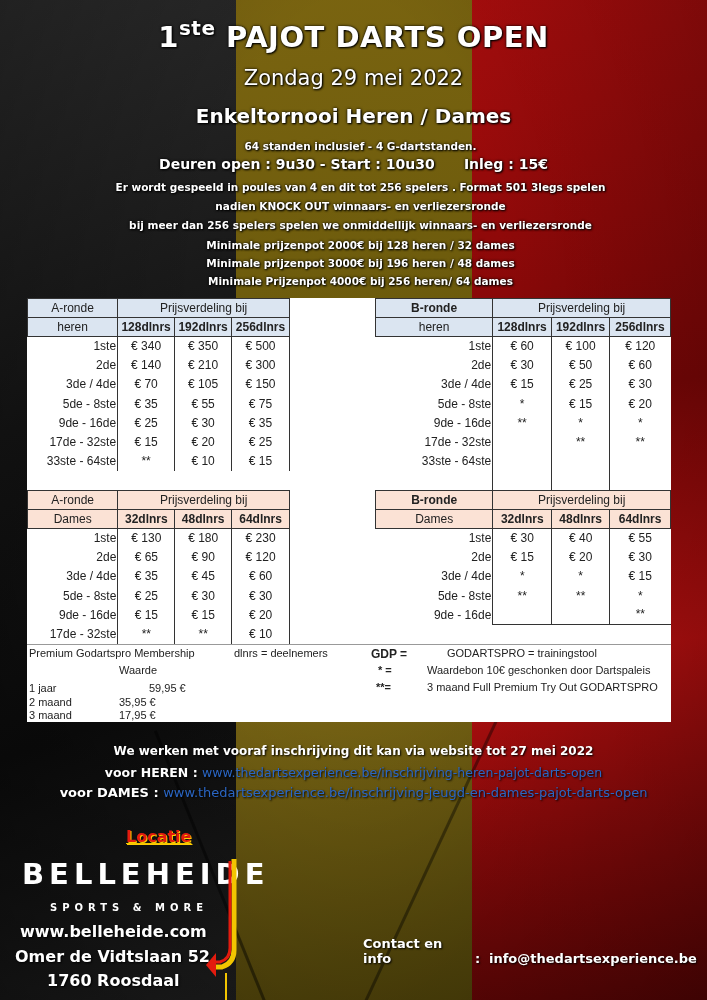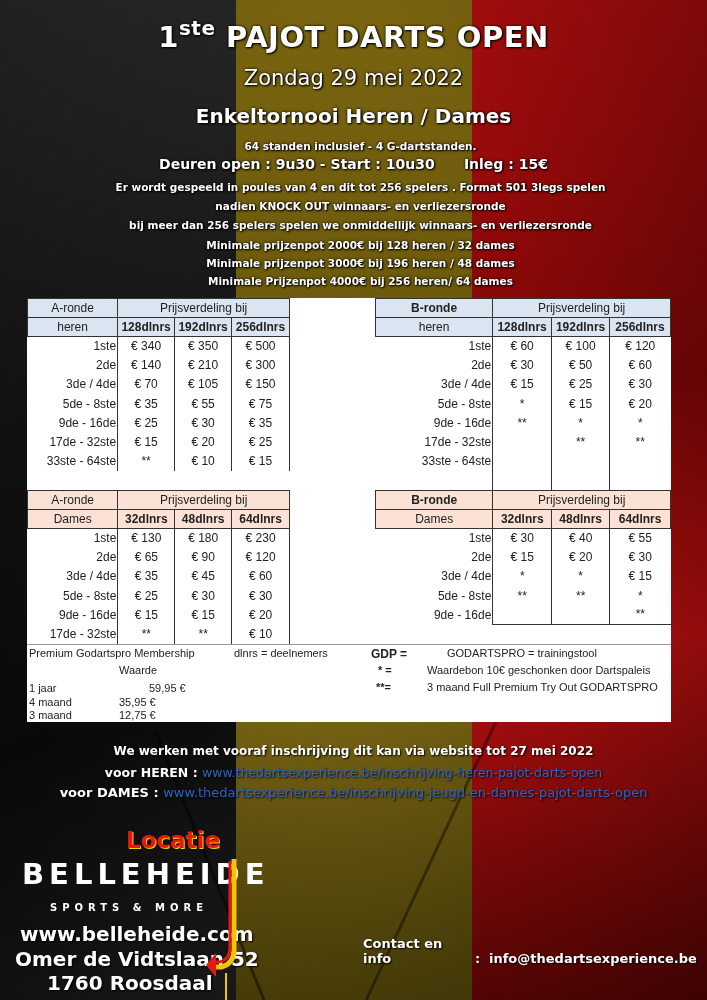--- a/index.html
+++ b/index.html
@@ -38,24 +38,24 @@
   table.prize .pos { text-align: right; border-right: 1.5px solid #333; padding-right: 1px; }
   table.prize .val { text-align: center; border-right: 1.5px solid #333; }
   table.prize .val.last { border-right: 1.5px solid #333; }
   table.prize .bottom td.val, table.prize .bottom td.pos { border-bottom: 1.5px solid #333; }
 
   .legend { position: absolute; left: 0; top: 346px; width: 644px; height: 78px; border-top: 1px solid #999; font-size: 11px; font-family: "Liberation Sans", sans-serif; color: #222; }
   .legend .lt { position: absolute; }
 
   .reg { position: absolute; width: 100%; text-align: center; font-weight: bold; text-shadow: 1px 1px 2px #000; }
   .reg .link { color: #2a66c4; font-weight: normal; }
-  .loc-label { position: absolute; left: 126px; top: 827px; font-size: 23px; font-weight: bold; color: #e31b0e; text-decoration-color: #f2c500; text-shadow: 1px 1px 0 #ffcc00; }
+  .loc-label { position: absolute; left: 126px; top: 827px; font-size: 16px; font-weight: bold; color: #e31b0e; text-decoration: underline; text-decoration-color: #f2c500; text-shadow: 1px 1px 0 #ffcc00; }
   .brand { position: absolute; left: 22px; top: 857px; font-size: 29px; font-weight: bold; letter-spacing: 5px; }
   .brand-sub { position: absolute; left: 50px; top: 902px; font-size: 10px; font-weight: bold; letter-spacing: 5px; }
-  .addr { position: absolute; font-size: 20px; font-weight: bold; text-shadow: 1px 1px 2px #000; }
+  .addr { position: absolute; font-size: 16px; font-weight: bold; text-shadow: 1px 1px 2px #000; }
   .arrow { position: absolute; left: 204px; top: 855px; width: 34px; height: 145px; }
   .contact { position: absolute; left: 363px; font-size: 13px; font-weight: bold; text-shadow: 1px 1px 2px #000; }
   .contact span { display: inline-block; }
 </style>
 </head>
 <body>
 
 <div class="flag black"></div>
 <div class="flag yellow"></div>
 <div class="flag red"></div>
@@ -321,24 +321,24 @@
           <td class="val" style="border-right:none">**</td>
         </tr>
   </tbody>
     </table>
 
   <div class="legend">
     <div class="lt" style="left:2px;top:2px;">Premium Godartspro Membership</div>
     <div class="lt" style="left:92px;top:19px;">Waarde</div>
     <div class="lt" style="left:2px;top:37px;">1 jaar</div>
     <div class="lt" style="left:105px;top:37px;margin-left:17px;">59,95 €</div>
-    <div class="lt" style="left:2px;top:51px;">4 maand</div>
+    <div class="lt" style="left:2px;top:51px;">2 maand</div>
     <div class="lt" style="left:92px;top:51px;">35,95 €</div>
     <div class="lt" style="left:2px;top:64px;">3 maand</div>
-    <div class="lt" style="left:92px;top:64px;">12,75 €</div>
+    <div class="lt" style="left:92px;top:64px;">17,95 €</div>
     <div class="lt" style="left:207px;top:2px;">dlnrs = deelnemers</div>
     <div class="lt" style="left:344px;top:2px;font-weight:bold;font-size:12px;">GDP =</div>
     <div class="lt" style="left:420px;top:2px;">GODARTSPRO =  trainingstool</div>
     <div class="lt" style="left:351px;top:19px;font-weight:bold;">* =</div>
     <div class="lt" style="left:400px;top:19px;">Waardebon 10€ geschonken door Dartspaleis</div>
     <div class="lt" style="left:349px;top:36px;font-weight:bold;">**=</div>
     <div class="lt" style="left:400px;top:36px;">3 maand Full Premium Try Out GODARTSPRO</div>
   </div>
 </div>
 

